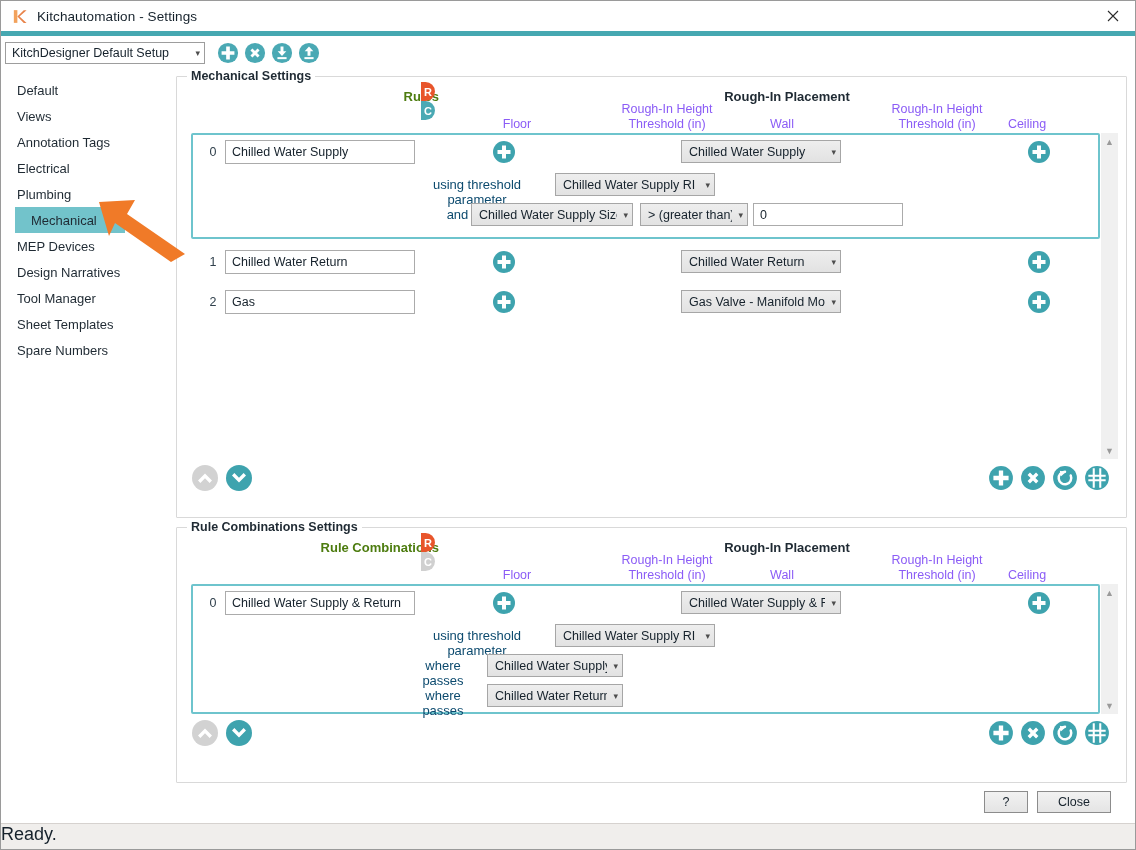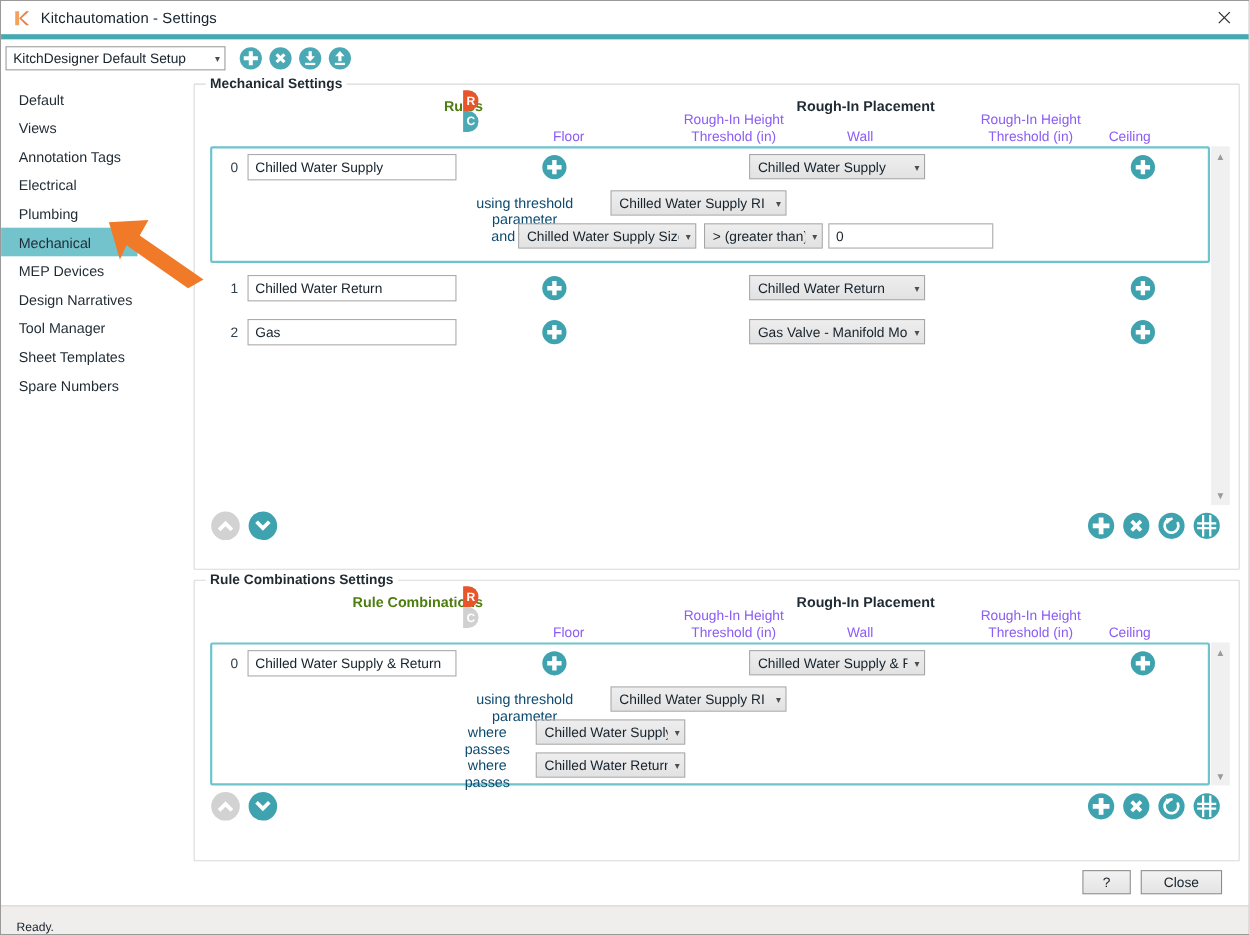--- a/index.html
+++ b/index.html
@@ -63,21 +63,21 @@
     width:124px; min-width:124px;
     padding-top:7px;
     background:#fff;
     border-right:none;
   }
   .side-item {
     height:26px; display:flex; align-items:center;
     padding-left:16px; font-size:13px; color:#1f2a33;
     white-space:nowrap;
   }
-  .side-item.selected { background:#72c3cb; }
+  .side-item.selected { background:#72c3cb;margin-left:14px; }
 
   .content {
     flex:1; min-width:0;
     display:flex; flex-direction:column;
     padding:6px 8px 0 8px;
   }
 
   
   .groupbox { position:relative; border:1px solid #d9d9d9; border-radius:1px;margin-left:43px; }
   .groupbox > .gb-title {
@@ -193,22 +193,22 @@
     border:1px solid #8c8c8c;
     background:linear-gradient(#f2f2f2,#e4e4e4);
     font-family:"Liberation Sans", sans-serif; font-size:12.5px;
     color:#16222c; display:flex; align-items:center; justify-content:center;
     cursor:default;
   }
   .btn.help { min-width:44px; width:44px; }
   .statusbar {
     height:26px; min-height:26px;
     background:#f0eeec; border-top:1px solid #d6d2cf;
-    display:flex; align-items:flex-end; padding-left:14px;
-    font-size:11px; color:#16222c;
+    display:flex; align-items:flex-start; 
+    font-size:18px; color:#16222c;
   }
 
   
   .cursor-arrow { position:absolute; left:97px; top:192px; pointer-events:none; }
 </style>
 </head>
 <body>
 
 <div class="app-window">
 

